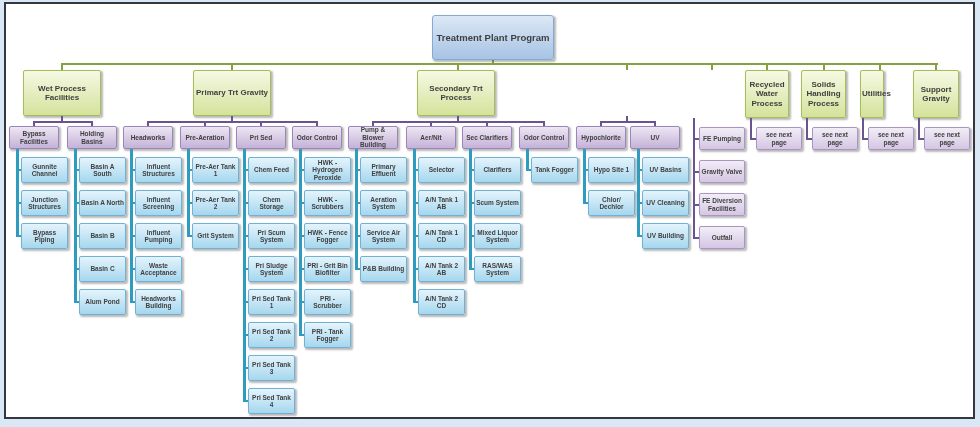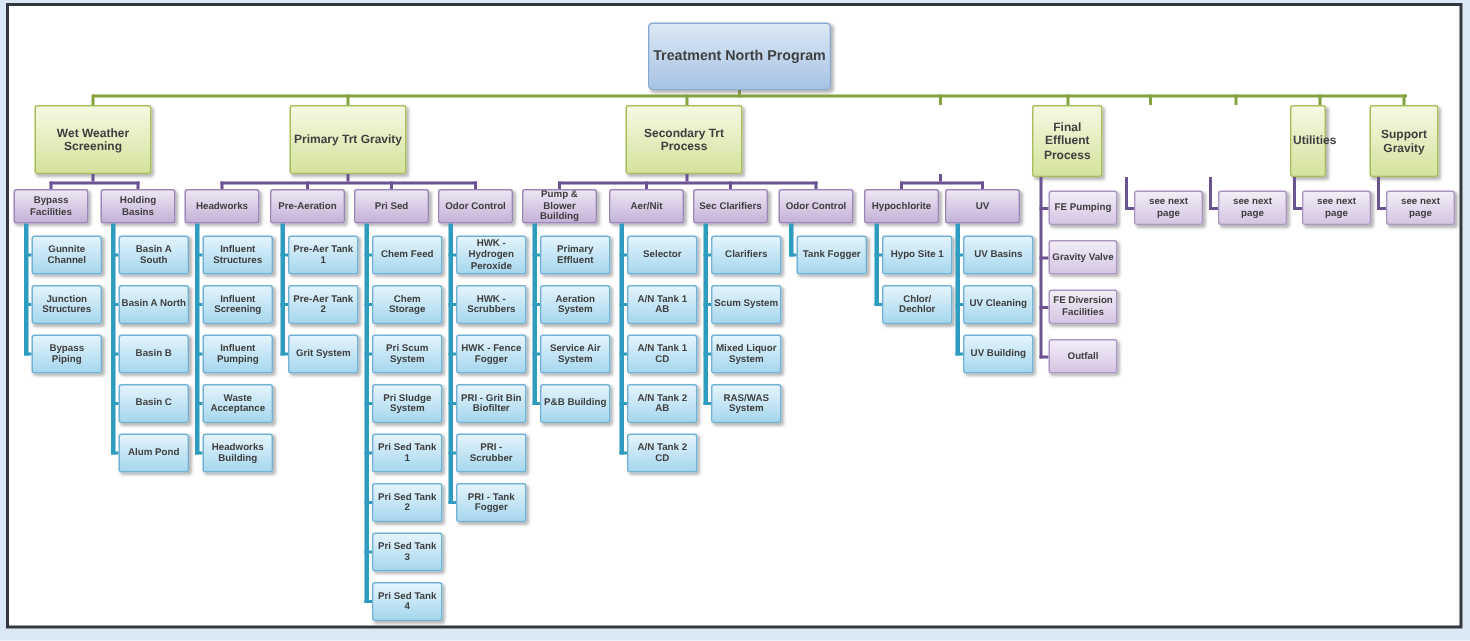--- a/index.html
+++ b/index.html
@@ -46,25 +46,25 @@
 </style>
 </head>
 <body>
 
 <div class="canvas">
   <div class="frame"></div>
   <div class="layer" id="chart-layer">
       <div class="cline" style="left: 492px; top: 60px; width: 2px; height: 5px; background: rgb(132, 163, 63);"></div>
       <div class="cline" style="left: 62px; top: 63px; width: 876px; height: 2px; background: rgb(132, 163, 63);"></div>
       <div class="node root" style="left: 432px; top: 15px; width: 122px; height: 45px;">
-        <span class="lbl">Treatment North Program</span>
+        <span class="lbl">Treatment Plant Program</span>
       </div>
       <div class="cline" style="left: 61px; top: 63px; width: 2px; height: 7px; background: rgb(132, 163, 63);"></div>
       <div class="node branch" style="left: 23px; top: 70px; width: 78px; height: 46px;">
-        <span class="lbl">Wet Weather Screening</span>
+        <span class="lbl">Wet Process Facilities</span>
       </div>
       <div class="cline" style="left: 61px; top: 116px; width: 2px; height: 5px; background: rgb(107, 83, 145);"></div>
       <div class="cline" style="left: 33px; top: 121px; width: 60px; height: 2px; background: rgb(107, 83, 145);"></div>
       <div class="cline" style="left: 33px; top: 121px; width: 2px; height: 5px; background: rgb(107, 83, 145);"></div>
       <div class="node group" style="left: 9px; top: 126px; width: 50px; height: 23px;">
         <span class="lbl">Bypass Facilities</span>
       </div>
       <div class="cline" style="left: 16px; top: 149px; width: 3px; height: 88px; background: rgb(46, 156, 190);"></div>
       <div class="cline" style="left: 16px; top: 169px; width: 5px; height: 2px; background: rgb(46, 156, 190);"></div>
       <div class="node leaf" style="left: 21px; top: 157px; width: 47px; height: 26px;">
@@ -326,47 +326,50 @@
       </div>
       <div class="cline" style="left: 637px; top: 202px; width: 5px; height: 2px; background: rgb(46, 156, 190);"></div>
       <div class="node leaf" style="left: 642px; top: 190px; width: 47px; height: 26px;">
         <span class="lbl">UV Cleaning</span>
       </div>
       <div class="cline" style="left: 637px; top: 235px; width: 5px; height: 2px; background: rgb(46, 156, 190);"></div>
       <div class="node leaf" style="left: 642px; top: 223px; width: 47px; height: 26px;">
         <span class="lbl">UV Building</span>
       </div>
       <div class="cline" style="left: 710.5px; top: 63px; width: 2px; height: 7px; background: rgb(132, 163, 63);"></div>
-      <div class="node branch" style="left: 688px; top: 70px; width: 47px; height: 48px;">
-        <span class="lbl">Final Effluent Process</span>
-      </div>
       <div class="cline" style="left: 693px; top: 118px; width: 2px; height: 120.5px; background: rgb(107, 83, 145);"></div>
       <div class="cline" style="left: 693px; top: 137.5px; width: 6px; height: 2px; background: rgb(107, 83, 145);"></div>
       <div class="node pleaf" style="left: 699px; top: 127px; width: 46px; height: 23px;">
         <span class="lbl">FE Pumping</span>
       </div>
       <div class="cline" style="left: 693px; top: 170.5px; width: 6px; height: 2px; background: rgb(107, 83, 145);"></div>
       <div class="node pleaf" style="left: 699px; top: 160px; width: 46px; height: 23px;">
         <span class="lbl">Gravity Valve</span>
       </div>
       <div class="cline" style="left: 693px; top: 203.5px; width: 6px; height: 2px; background: rgb(107, 83, 145);"></div>
       <div class="node pleaf" style="left: 699px; top: 193px; width: 46px; height: 23px;">
         <span class="lbl">FE Diversion Facilities</span>
       </div>
       <div class="cline" style="left: 693px; top: 236.5px; width: 6px; height: 2px; background: rgb(107, 83, 145);"></div>
       <div class="node pleaf" style="left: 699px; top: 226px; width: 46px; height: 23px;">
         <span class="lbl">Outfall</span>
       </div>
       <div class="cline" style="left: 766px; top: 63px; width: 2px; height: 7px; background: rgb(132, 163, 63);"></div>
+      <div class="node branch" style="left: 745px; top: 70px; width: 44px; height: 48px;">
+        <span class="lbl">Recycled Water Process</span>
+      </div>
       <div class="cline" style="left: 750px; top: 118px; width: 2px; height: 21.5px; background: rgb(107, 83, 145);"></div>
       <div class="cline" style="left: 750px; top: 137.5px; width: 6px; height: 2px; background: rgb(107, 83, 145);"></div>
       <div class="node pleaf" style="left: 756px; top: 127px; width: 46px; height: 23px;">
         <span class="lbl">see next page</span>
       </div>
       <div class="cline" style="left: 822.5px; top: 63px; width: 2px; height: 7px; background: rgb(132, 163, 63);"></div>
+      <div class="node branch" style="left: 801px; top: 70px; width: 45px; height: 48px;">
+        <span class="lbl">Solids Handling Process</span>
+      </div>
       <div class="cline" style="left: 806px; top: 118px; width: 2px; height: 21.5px; background: rgb(107, 83, 145);"></div>
       <div class="cline" style="left: 806px; top: 137.5px; width: 6px; height: 2px; background: rgb(107, 83, 145);"></div>
       <div class="node pleaf" style="left: 812px; top: 127px; width: 46px; height: 23px;">
         <span class="lbl">see next page</span>
       </div>
       <div class="cline" style="left: 878.5px; top: 63px; width: 2px; height: 7px; background: rgb(132, 163, 63);"></div>
       <div class="node branch" style="left: 860px; top: 70px; width: 24px; height: 48px;">
         <span class="lbl">Utilities</span>
       </div>
       <div class="cline" style="left: 862px; top: 118px; width: 2px; height: 21.5px; background: rgb(107, 83, 145);"></div>

